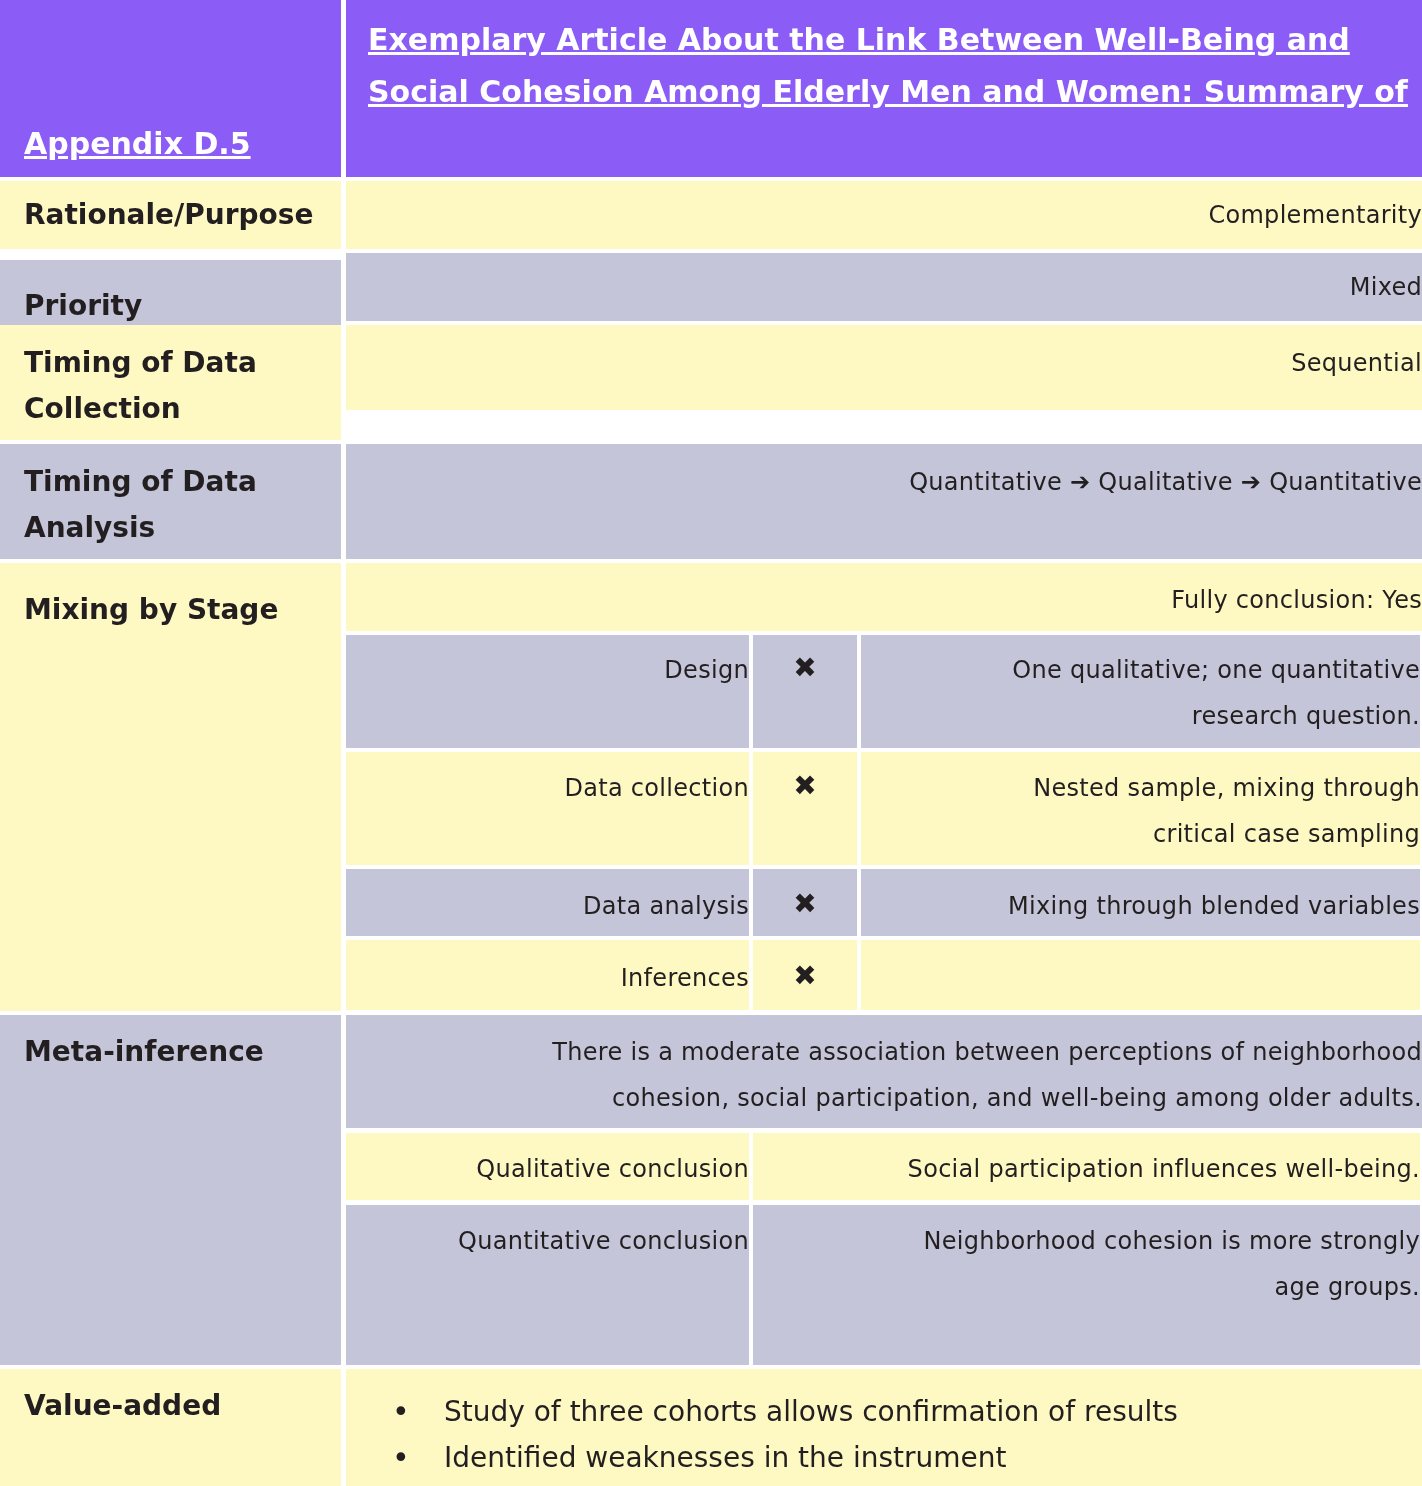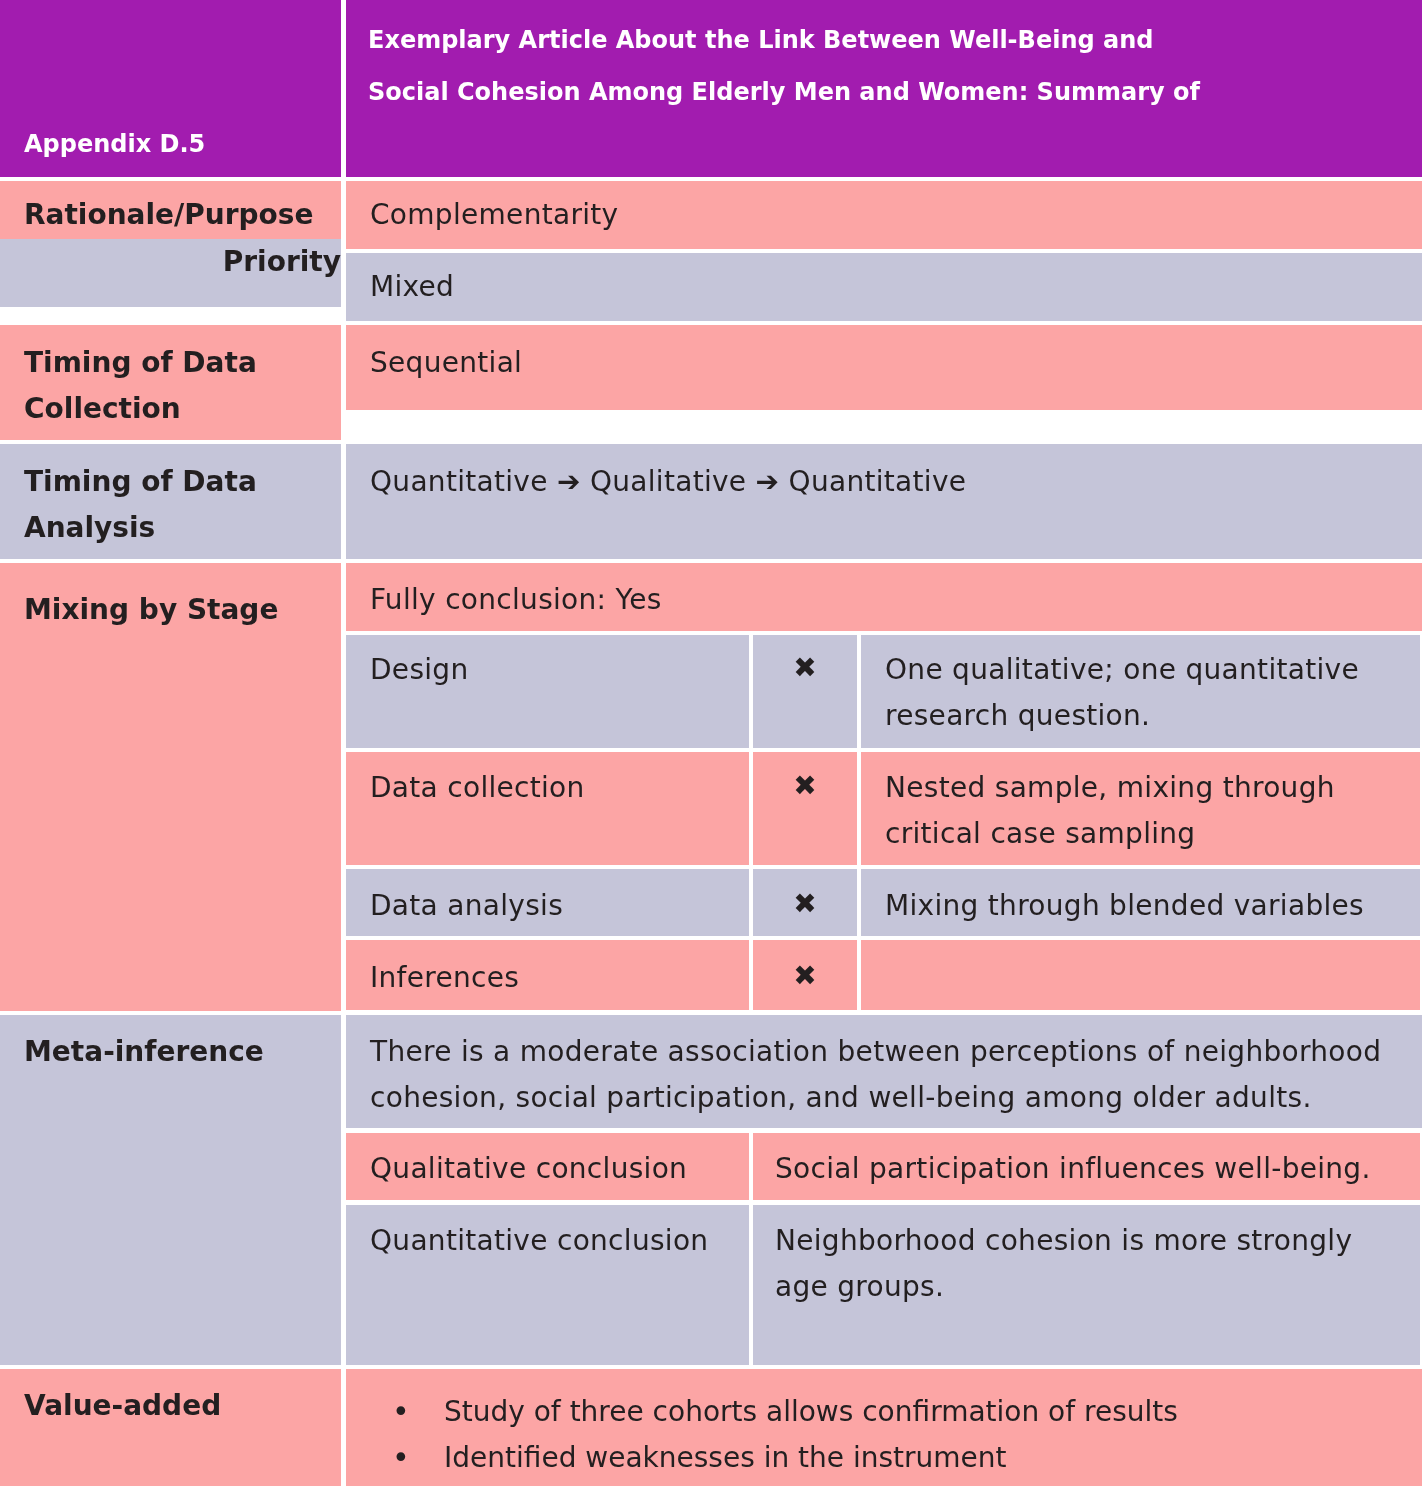--- a/index.html
+++ b/index.html
@@ -1,42 +1,42 @@
 <!DOCTYPE html>
 <html><head>
 <meta charset="utf-8">
 <style>
   html, body { margin: 0; padding: 0; background: #ffffff; }
   body { width: 1422px; height: 1486px; overflow: hidden; font-family: "DejaVu Sans", sans-serif; color: #231f20; }
   .abs { position: absolute; box-sizing: border-box; }
-  .hdr { background: #a21caf; color: #ffffff; font-weight: bold; font-size: 24px; line-height: 52px; }
-  .light { background: #fca5a5; }
+  .hdr { background: #8b5cf6; color: #ffffff; font-weight: bold; font-size: 30px; line-height: 52px; text-decoration: underline; }
+  .light { background: #fef9c3; }
   .dark { background: #c5c5d9; }
   .lbl { font-weight: bold; font-size: 28px; line-height: 46px; padding: 0 0 0 24px; }
-  .val { font-size: 28px; line-height: 46px; padding: 12px 0 0 24px; letter-spacing: 0.3px; }
+  .val { font-size: 24px; line-height: 46px; padding: 12px 0 0 24px; letter-spacing: 0.3px; text-align: right; }
   .xmark { font-size: 28px; font-weight: bold; text-align: center; line-height: 46px; }
   ul.bullets { margin: 0; padding: 0; list-style: none; }
   ul.bullets li { position: relative; padding-left: 98px; font-size: 28px; line-height: 46px; }
   ul.bullets li::before { content: "\2022"; position: absolute; left: 46px; font-size: 30px; }
 </style>
 </head>
 <body>
 
 <div class="abs hdr" style="left:0;top:0;width:341px;height:177px;padding:118px 0 0 24px;">
   <span>Appendix D.5</span>
 </div>
 <div class="abs hdr" style="left:346px;top:0;width:1076px;height:177px;padding:14px 0 0 22px;">
   <div>Exemplary Article About the Link Between Well-Being and</div>
   <div>Social Cohesion Among Elderly Men and Women: Summary of</div>
 </div>
 
 <div class="abs light lbl" style="left:0;top:181px;width:341px;height:68px;padding-top:11px;"><span>Rationale/Purpose</span></div>
 <div class="abs light val" style="left:346px;top:181px;width:1076px;height:68px;padding-top:11px;"><span>Complementarity</span></div>
 
-<div class="abs dark lbl" style="left:0;top:239px;width:341px;height:68px;padding-top:0;text-align:right;"><span>Priority</span></div>
+<div class="abs dark lbl" style="left:0;top:260px;width:341px;height:68px;padding-top:23px;"><span>Priority</span></div>
 <div class="abs dark val" style="left:346px;top:253px;width:1076px;height:68px;padding-top:11px;"><span>Mixed</span></div>
 
 <div class="abs light lbl" style="left:0;top:325px;width:341px;height:115px;padding-top:15px;">
   <div>Timing of Data</div>
   <div>Collection</div>
 </div>
 <div class="abs light val" style="left:346px;top:325px;width:1076px;height:85px;padding-top:15px;"><span>Sequential</span></div>
 
 <div class="abs dark lbl" style="left:0;top:444px;width:341px;height:115px;padding-top:15px;">
   <div>Timing of Data</div>

